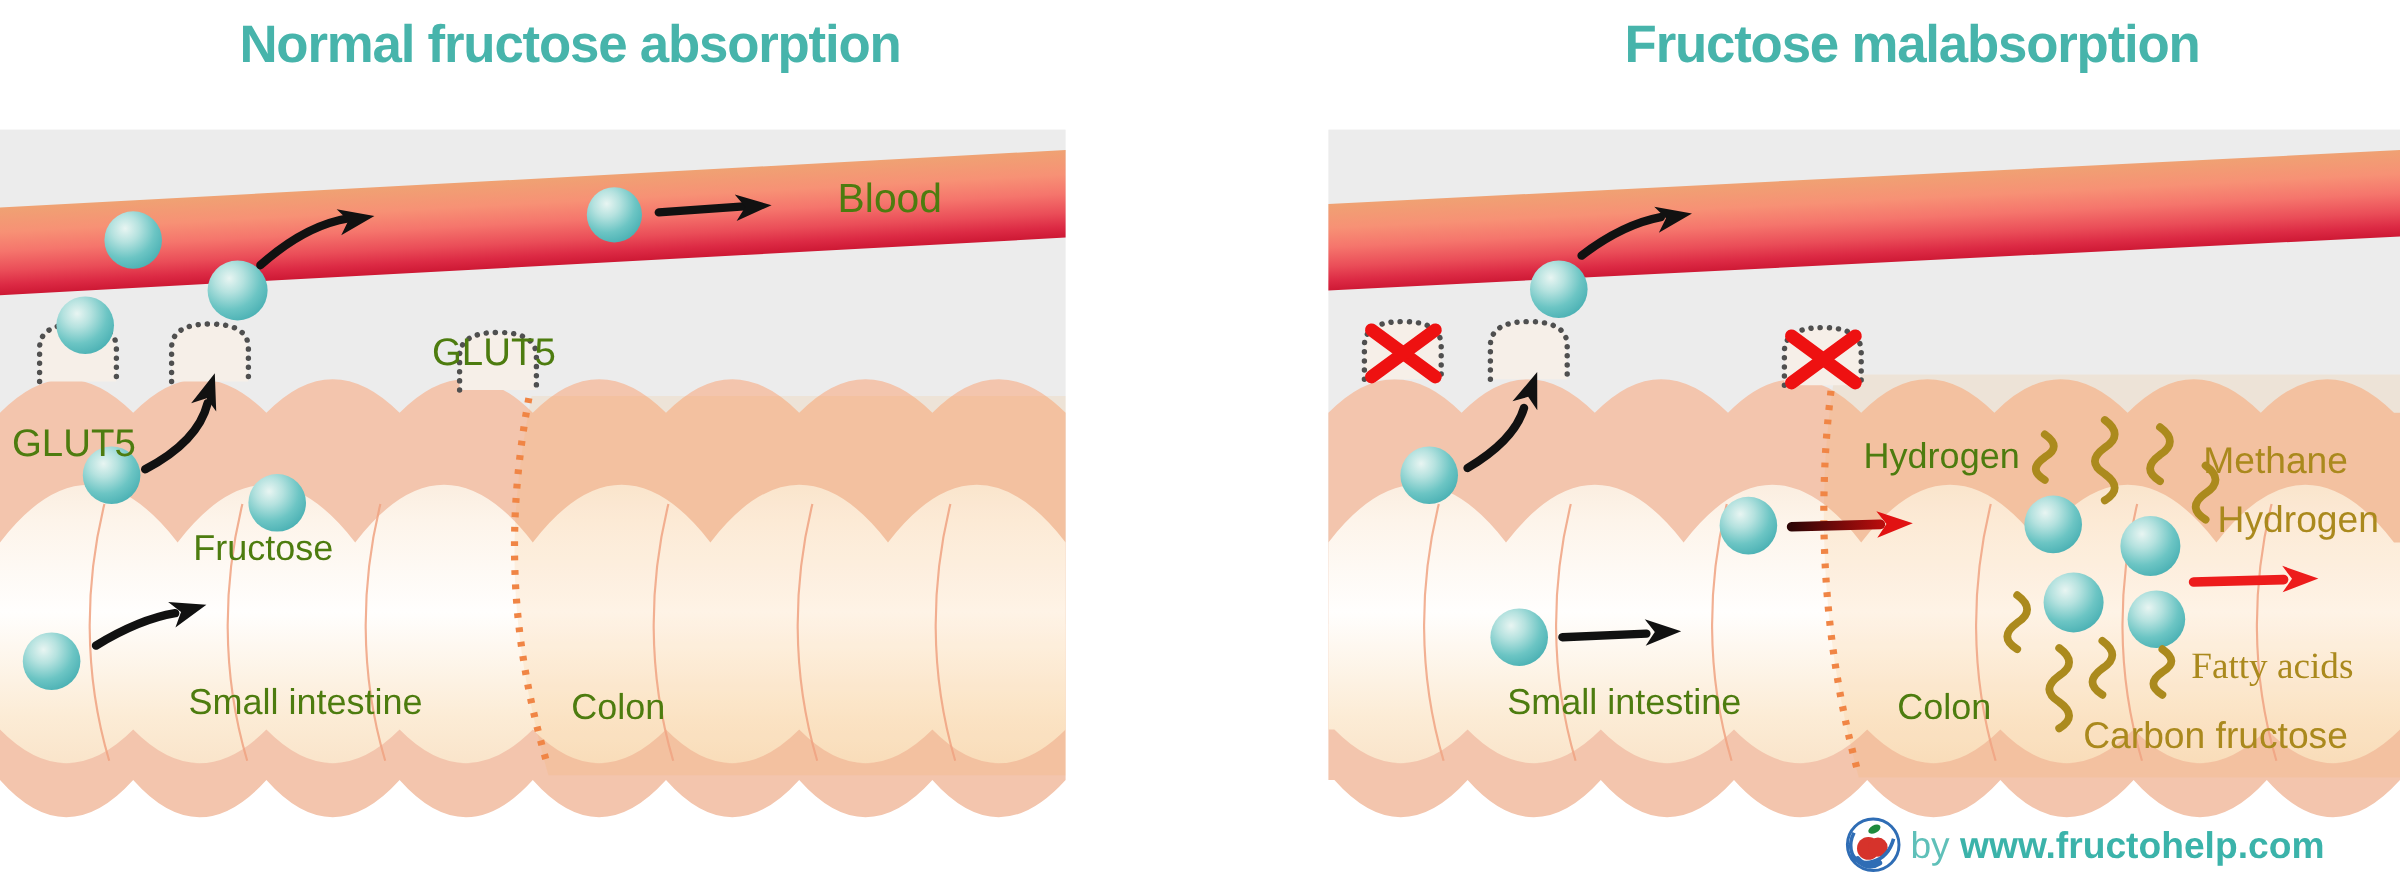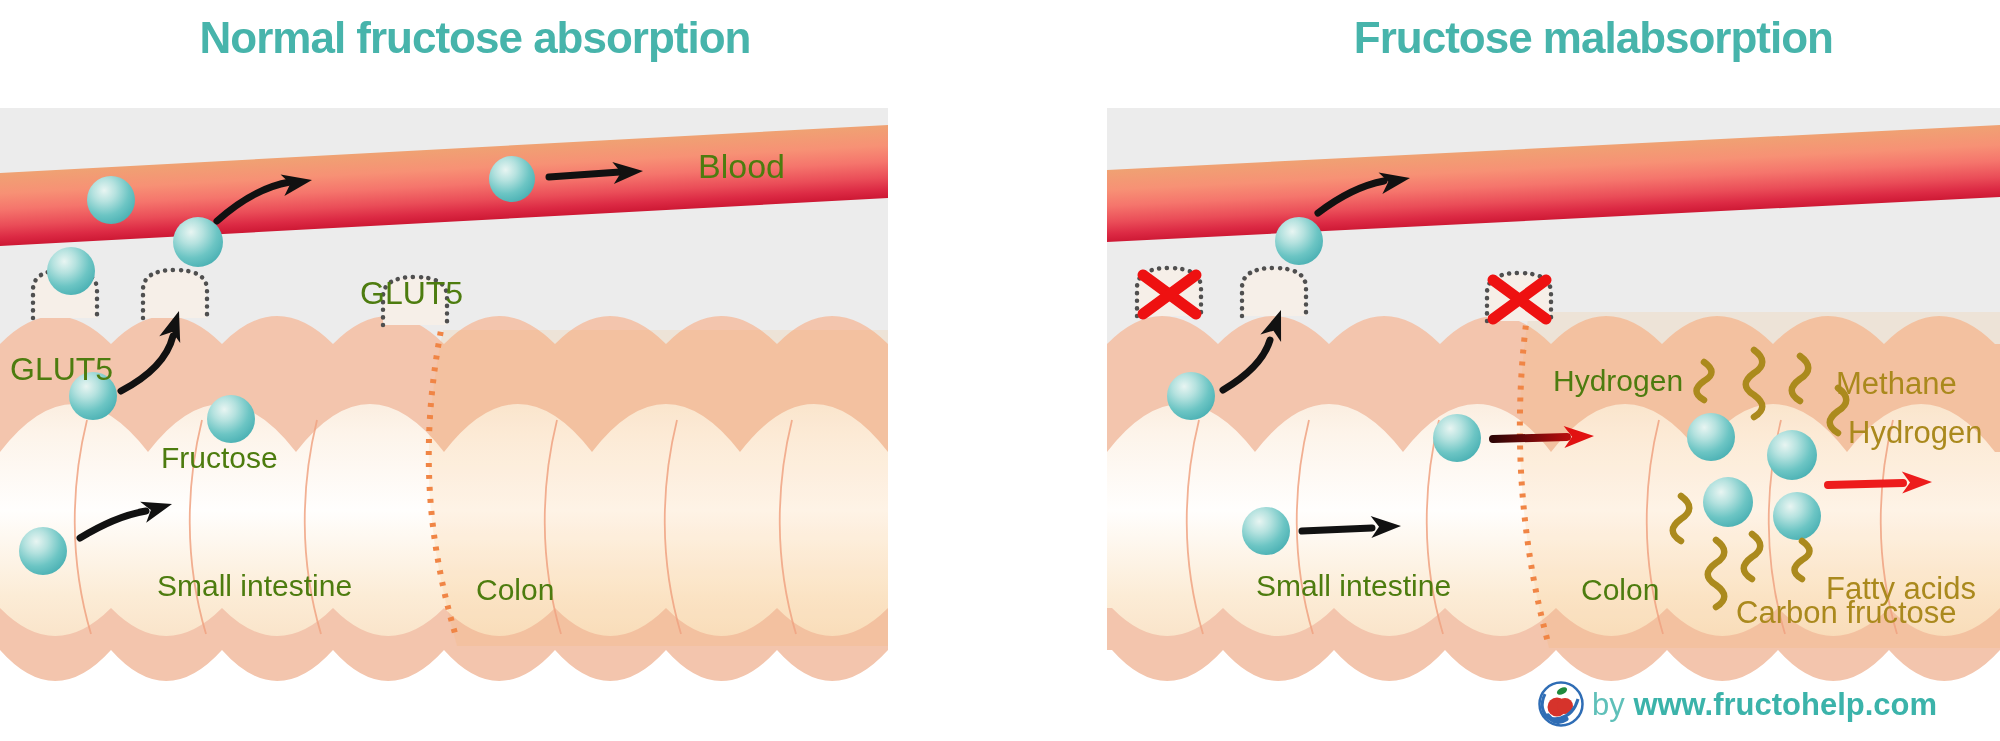--- a/index.html
+++ b/index.html
@@ -197,19 +197,19 @@
   <span class="lbl blood-lbl" style="left:698px;top:149px;">Blood</span>
   <span class="lbl glut-lbl" style="left:10px;top:317px;">GLUT5</span>
   <span class="lbl glut-lbl" style="left:360px;top:241px;">GLUT5</span>
   <span class="lbl" style="left:161px;top:442px;">Fructose</span>
   <span class="lbl" style="left:157px;top:570px;">Small intestine</span>
   <span class="lbl" style="left:476px;top:574px;">Colon</span>
 
   <span class="lbl" style="left:1553px;top:365px;">Hydrogen</span>
   <span class="lbl gas" style="left:1836px;top:368px;">Methane</span>
   <span class="lbl gas" style="left:1848px;top:417px;">Hydrogen</span>
-  <span class="lbl gas" style="left:1826px;top:573px;">Fatty acids</span>
+  <span class="lbl gas" style="left:1826px;top:539px;font-family:Liberation Serif, serif;">Fatty acids</span>
   <span class="lbl gas" style="left:1736px;top:597px;">Carbon fructose</span>
   <span class="lbl" style="left:1256px;top:570px;">Small intestine</span>
   <span class="lbl" style="left:1581px;top:574px;">Colon</span>
 
   <div class="watermark"><span>by</span>&nbsp;<b>www.fructohelp.com</b></div>
 </div>
 
 </body></html>

